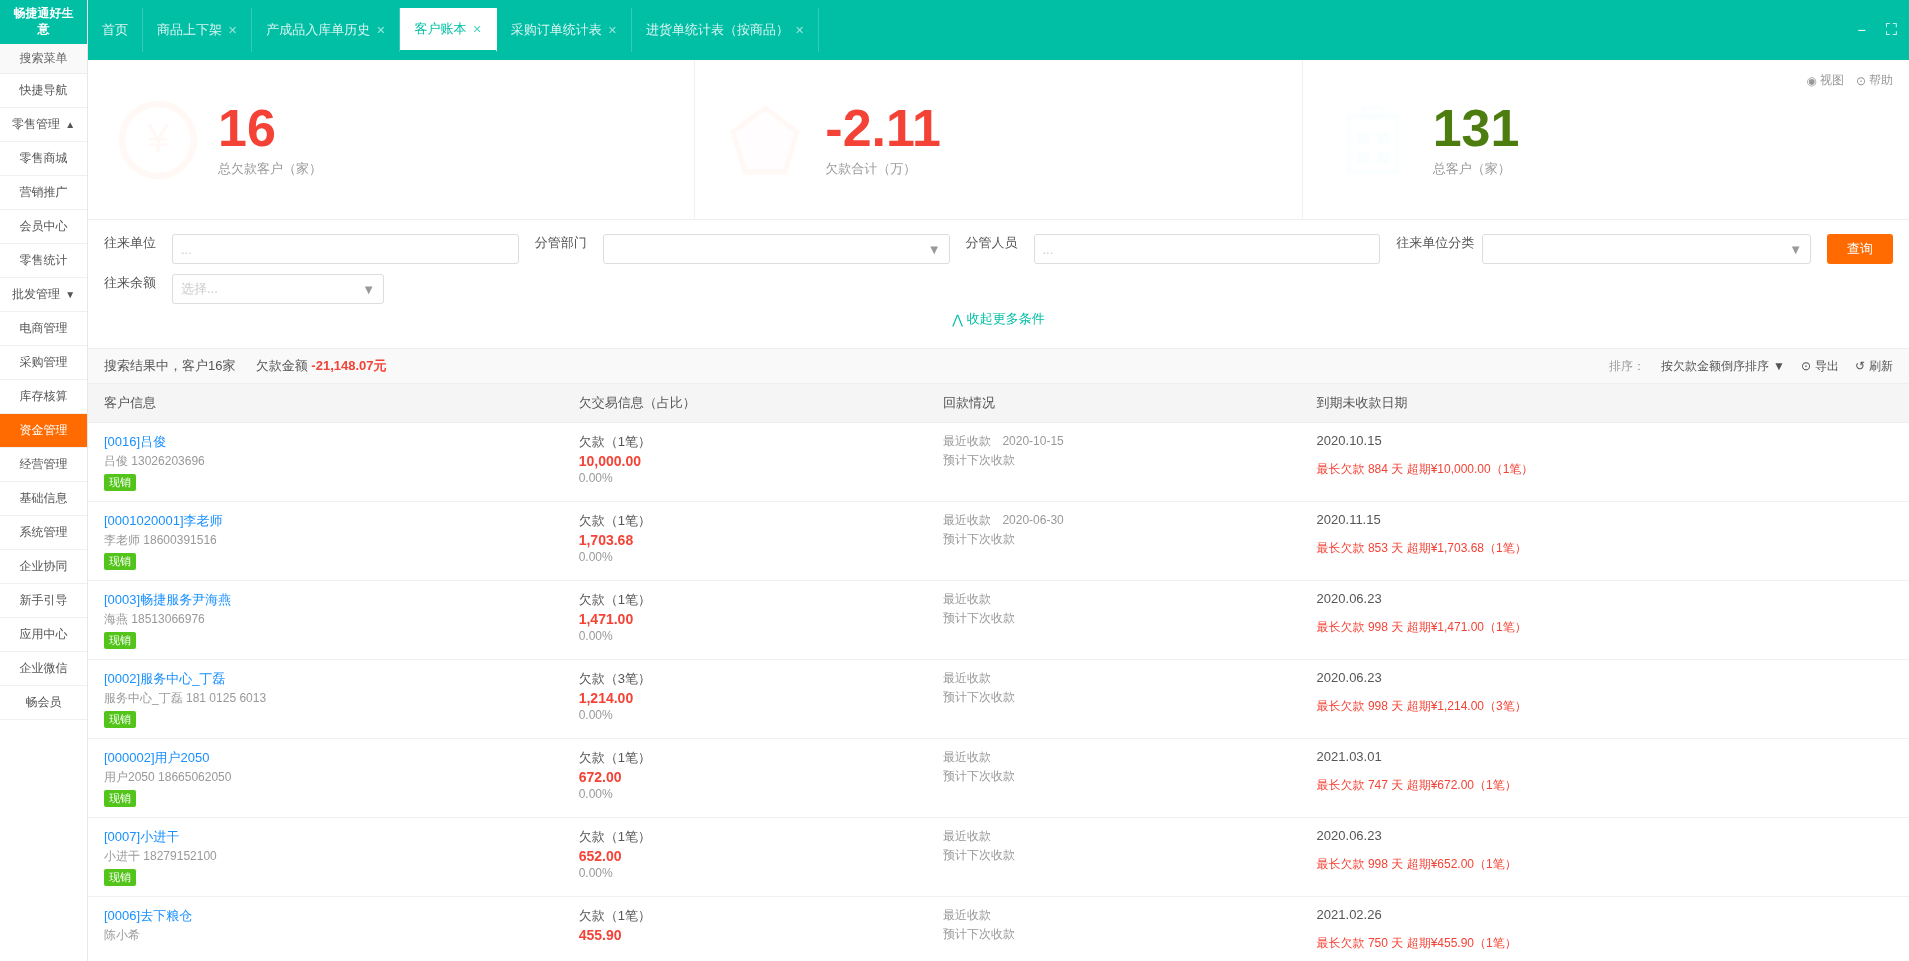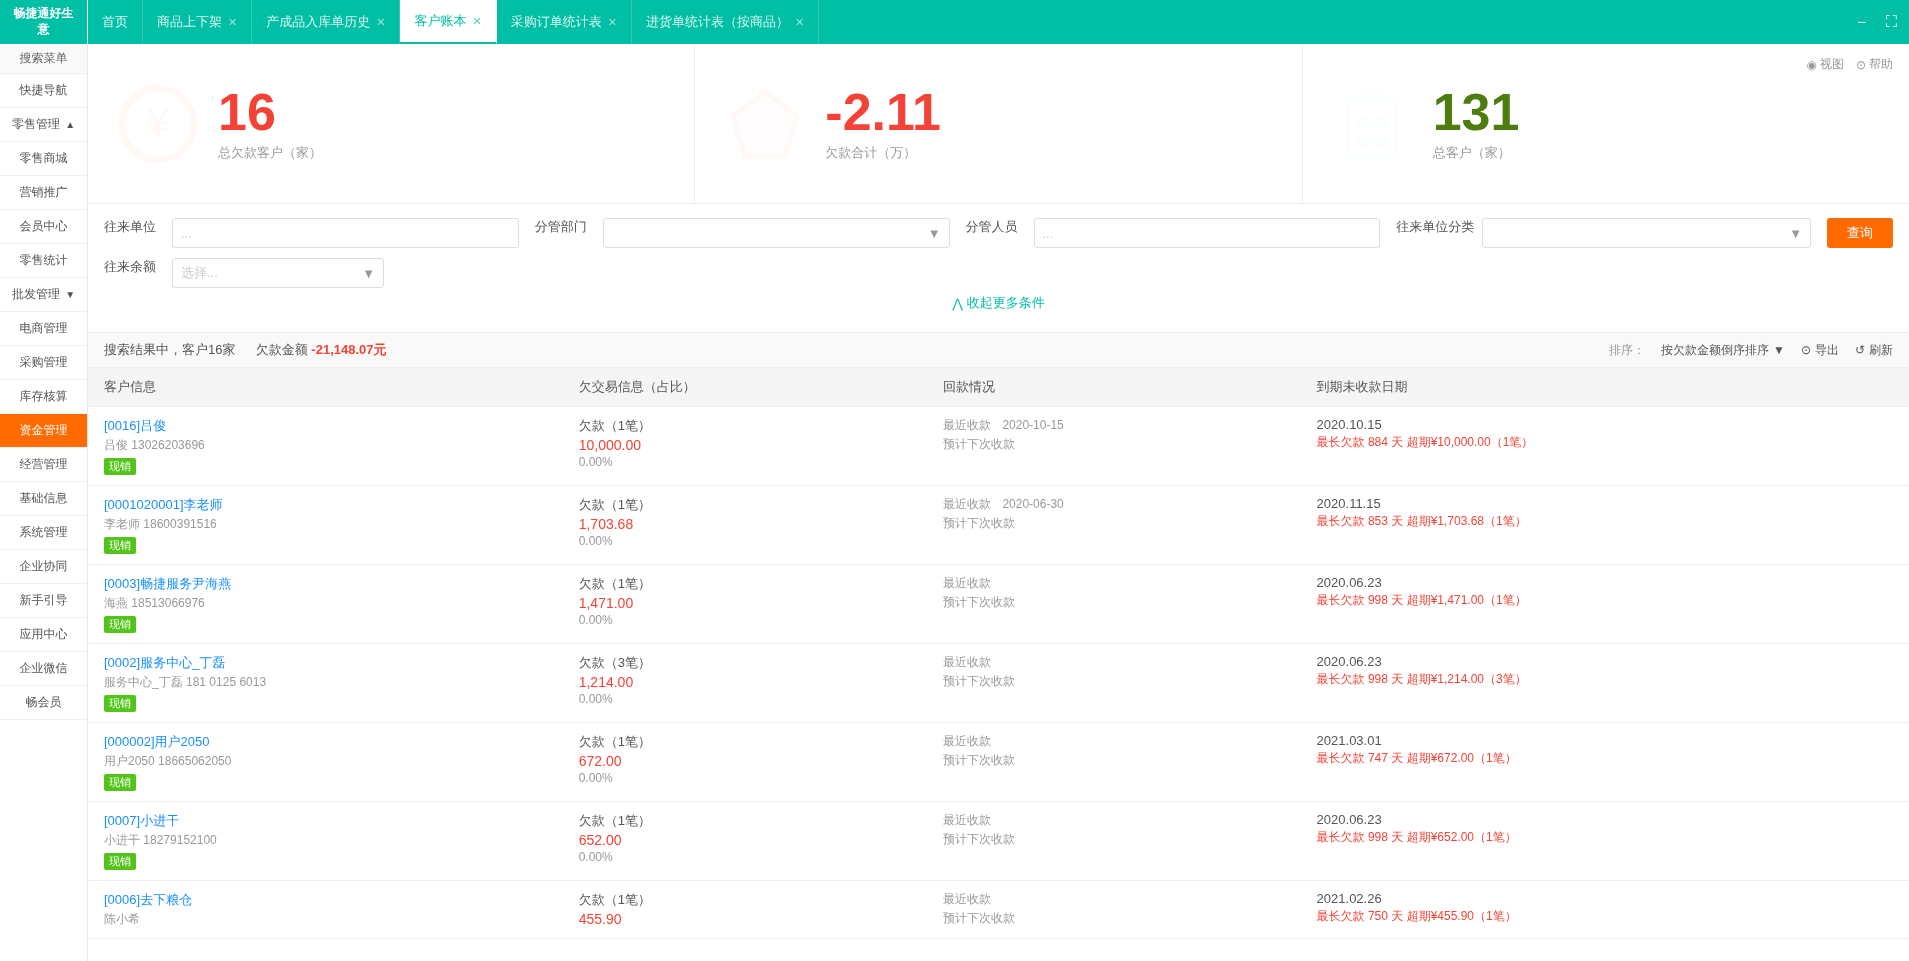--- a/index.html
+++ b/index.html
@@ -10,21 +10,21 @@
     
     
     .sidebar { width: 88px; background: #fff; border-right: 1px solid #e8e8e8; display: flex; flex-direction: column; flex-shrink: 0; }
     .sidebar-item { padding: 8px 6px; text-align: center; cursor: pointer; font-size: 12px; color: #555; border-bottom: 1px solid #f0f0f0; }
     .sidebar-item.active { background: #ff6b00; color: #fff; }
     
     
     .main-content { flex: 1; display: flex; flex-direction: column; overflow: hidden; }
     
     
-    .top-nav { background: #00bfa5; display: flex; align-items: center; height: 44px; padding: 0; }
+    .top-nav { background: #00bfa5; display: flex; align-items: center; height: 60px; padding: 0; }
     .nav-tab { padding: 0 14px; height: 44px; display: flex; align-items: center; font-size: 13px; color: rgba(255,255,255,0.85); cursor: pointer; white-space: nowrap; border-right: 1px solid rgba(255,255,255,0.2); }
     .nav-tab.active { background: #fff; color: #00bfa5; border-bottom: 2px solid #00bfa5; }
     .nav-tab .close-icon { margin-left: 6px; font-size: 11px; opacity: 0.7; }
     .nav-spacer { flex: 1; }
     .nav-controls { display: flex; align-items: center; padding: 0 8px; gap: 8px; }
     .nav-control-btn { background: transparent; border: none; color: #fff; cursor: pointer; font-size: 16px; padding: 4px; }
     .header-avatar { width: 28px; height: 28px; border-radius: 50%; background: #ccc; display: flex; align-items: center; justify-content: center; overflow: hidden; }
     
     
     .global-header { display: flex; align-items: center; justify-content: flex-end; height: 36px; background: #fff; border-bottom: 1px solid #eee; padding: 0 16px; gap: 16px; }
@@ -68,28 +68,28 @@
     .table-section { flex: 1; overflow-y: auto; background: #fff; }
     .data-table { width: 100%; border-collapse: collapse; }
     .data-table th { background: #f5f5f5; padding: 10px 16px; font-size: 13px; color: #555; font-weight: normal; border-bottom: 1px solid #eee; text-align: left; position: sticky; top: 0; }
     .data-table td { padding: 10px 16px; font-size: 13px; color: #555; border-bottom: 1px solid #f0f0f0; vertical-align: top; }
     
     .customer-name { color: #1890ff; cursor: pointer; font-size: 13px; }
     .customer-detail { font-size: 12px; color: #999; margin-top: 2px; }
     .customer-badge { display: inline-block; background: #52c41a; color: #fff; font-size: 11px; padding: 1px 5px; border-radius: 2px; margin-top: 4px; }
     
     .debt-count { font-size: 13px; color: #555; }
-    .debt-amount { color: #f44336; font-size: 14px; font-weight: normal; margin-top: 2px; }
+    .debt-amount { color: #f44336; font-size: 14px; font-weight: bold; margin-top: 2px; }
     .debt-percent { font-size: 12px; color: #999; margin-top: 2px; }
     
     .payment-info { font-size: 12px; color: #999; }
     .payment-next { font-size: 12px; color: #999; margin-top: 2px; }
     
     .due-date { font-size: 13px; color: #555; }
-    .overdue-info { font-size: 12px; color: #f44336; margin-top: 2px; }
+    .overdue-info { font-size: 12px; color: #f44336; margin-top: 13px; }
     .overdue-link { color: #f44336; cursor: pointer; }
     
     
     .table-section::-webkit-scrollbar { width: 6px; }
     .table-section::-webkit-scrollbar-track { background: #f1f1f1; }
     .table-section::-webkit-scrollbar-thumb { background: #ccc; border-radius: 3px; }
 
     .content-wrapper { flex: 1; display: flex; flex-direction: column; overflow: hidden; }
     
     .sidebar-top { background: #00bfa5; padding: 8px; display: flex; align-items: center; justify-content: center; height: 44px; }

